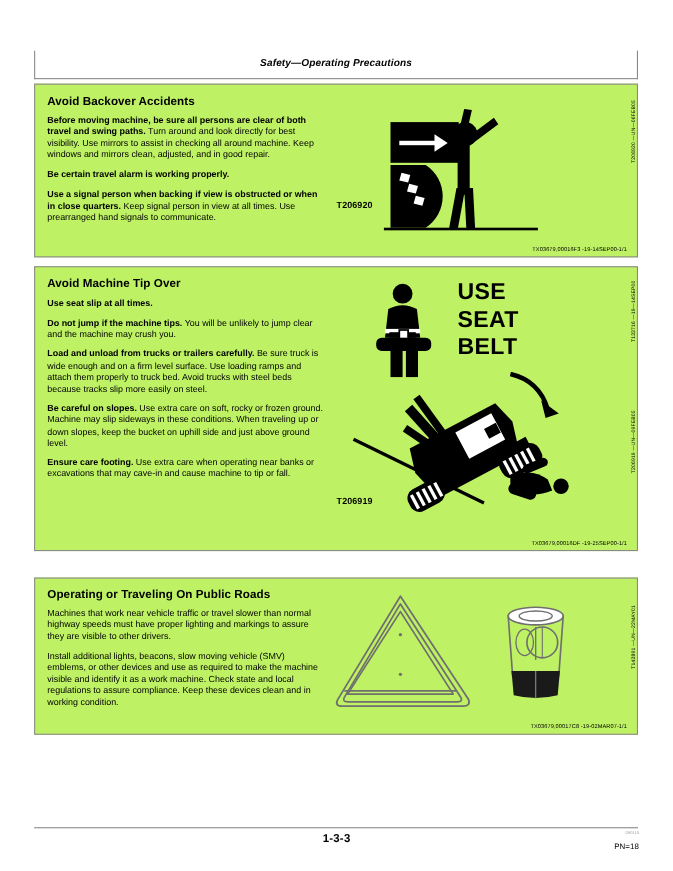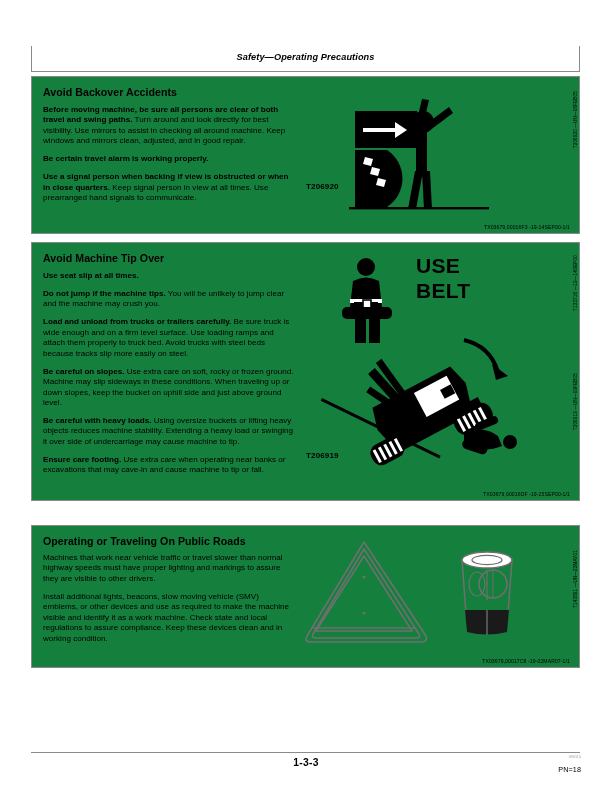--- a/index.html
+++ b/index.html
@@ -42,21 +42,21 @@
     letter-spacing: .1px;
   }
 
   
   .section {
     position: absolute;
     left: 31px;
     width: 549px;
     border: 1px solid #8a8a8a;
     box-sizing: border-box;
-    background: #15803d;
+    background: #bef264;
   }
   #sec-0 { top: 76px;  height: 158px; }
   #sec-1 { top: 242px; height: 259px; }
   #sec-2 { top: 525px; height: 143px; }
 
   .sec-heading {
     position: absolute;
     left: 11px;
     top: 9px;
     font-size: 10.6px;
@@ -223,23 +223,20 @@
       <p class="para">
         <b>Do not jump if the machine tips.</b><span> You will be unlikely to jump clear and the machine may crush you.</span>
       </p>
       <p class="para">
         <b>Load and unload from trucks or trailers carefully.</b><span> Be sure truck is wide enough and on a firm level surface. Use loading ramps and attach them properly to truck bed. Avoid trucks with steel beds because tracks slip more easily on steel.</span>
       </p>
       <p class="para">
         <b>Be careful on slopes.</b><span>  Use extra care on soft, rocky or frozen ground.  Machine may slip sideways in these conditions.  When traveling up or down slopes, keep the bucket on uphill side and just above ground level.</span>
       </p>
       <p class="para">
-        <b>Be careful with heavy loads.</b><span> Using oversize buckets or lifting heavy objects reduces machine stability. Extending a heavy load or swinging it over side of undercarriage may cause machine to tip.</span>
-      </p>
-      <p class="para">
         <b>Ensure care footing.</b><span> Use extra care when operating near banks or excavations that may cave-in and cause machine to tip or fall.</span>
       </p>
     </div>
 
     <div class="fig-area">
 
       <div style="position:absolute; left:40px; top:12px; width:70px; height:88px;">
         <svg viewBox="0 0 70 88" width="70" height="88" aria-hidden="true">
           <circle cx="30" cy="12" r="9" fill="#000"></circle>
           <path d="M17,26 Q30,19 43,26 L46,52 L14,52 Z" fill="#000"></path>
@@ -251,20 +248,21 @@
           <rect x="6" y="52" width="50" height="12" rx="5" fill="#000"></rect>
 
           <rect x="19" y="60" width="11" height="28" fill="#000"></rect>
           <rect x="33" y="60" width="11" height="28" fill="#000"></rect>
         </svg>
       </div>
 
       <div style="position:absolute; left:120px; top:10px; width:112px;
                   font-size:21px; font-weight:bold; line-height:25px; letter-spacing:.3px;">
         <div>USE</div>
+        <div>SEAT</div>
         <div>BELT</div>
       </div>
 
       <div style="position:absolute; left:18px; top:95px; width:230px; height:128px;">
         <svg viewBox="0 0 230 128" width="230" height="128" aria-hidden="true">
 
           <path d="M150,2 q26,6 34,32" fill="none" stroke="#000" stroke-width="4"></path>
           <polygon points="178,26 194,38 182,42" fill="#000"></polygon>
 
           <rect x="8" y="60" width="132" height="3" fill="#000" transform="rotate(26 8 60)"></rect>

